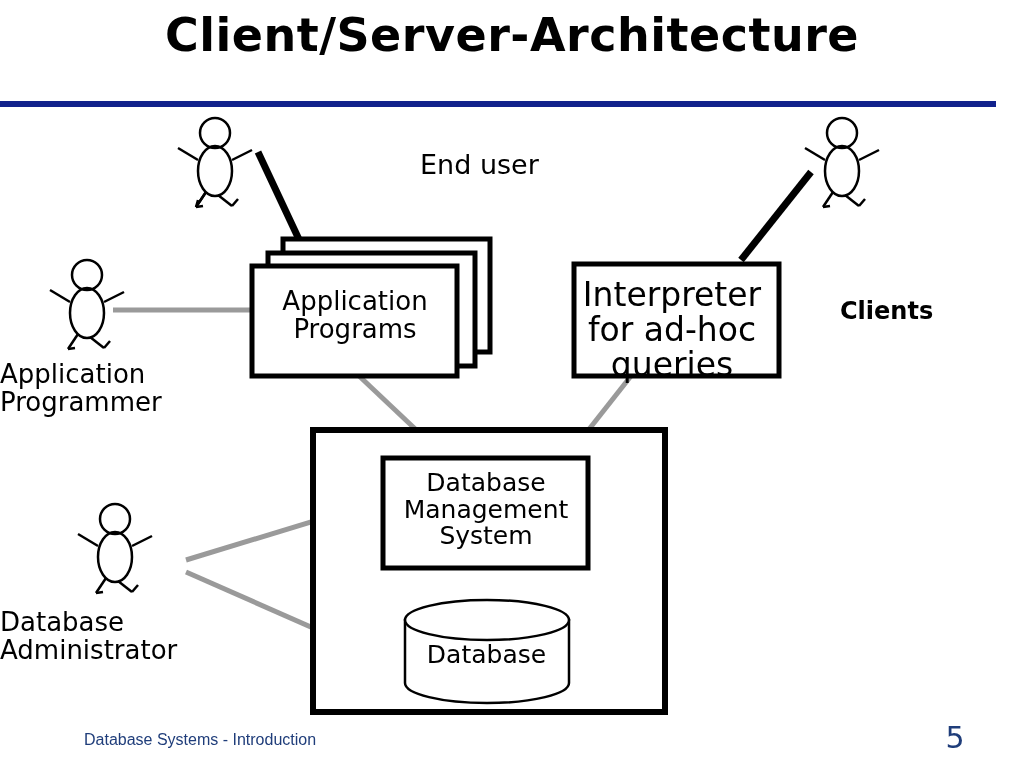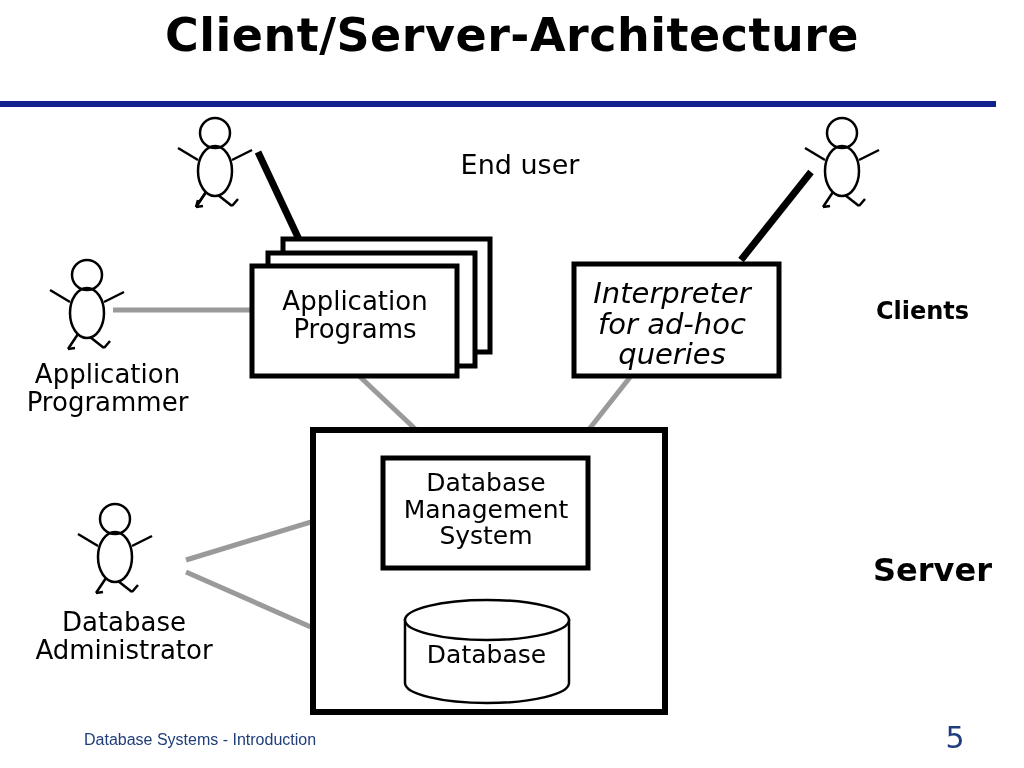--- a/index.html
+++ b/index.html
@@ -44,40 +44,40 @@
     left: 0;
     top: 101px;
     width: 996px;
     height: 6px;
     background: #11228c;
   }
   .lbl {
     position: absolute;
     font-family: "DejaVu Sans", sans-serif;
     color: #000000;
-    text-align: center;
+    text-align: left;
     line-height: 1.08;
     white-space: pre-line;
   }
   .lbl-enduser  { left: 420px; top: 150px; width: 200px; font-size: 27px; }
   .lbl-appprog  { left: 0px;   top: 360px; width: 215px; font-size: 26px; }
   .lbl-dba      { left: 0px;   top: 608px; width: 248px; font-size: 26px; }
   .lbl-clients  { left: 840px; top: 299px; width: 165px; font-size: 24px; font-weight: bold; }
   .lbl-server   { left: 850px; top: 553px; width: 165px; font-size: 32px; font-weight: bold; }
   .boxtext {
     position: absolute;
     font-family: "DejaVu Sans", sans-serif;
     color: #000000;
     text-align: center;
     line-height: 1.06;
     white-space: pre-line;
     font-size: 26px;
   }
   .txt-appprograms { left: 256px; top: 288px; width: 198px; }
-  .txt-interp      { left: 576px; top: 278px; width: 192px; font-size: 29px; font-style: italic; }
+  .txt-interp      { left: 576px; top: 278px; width: 192px; font-size: 33px; }
   .txt-dbms        { left: 385px; top: 470px; width: 202px; font-size: 25px; }
   .txt-db          { left: 405px; top: 642px; width: 163px; font-size: 25px; }
   .footer-text {
     position: absolute;
     left: 84px;
     top: 731px;
     font-family: Liberation Sans, sans-serif;
     font-size: 16px;
     color: #1f3d7a;
     white-space: nowrap;
@@ -186,21 +186,20 @@
     </g>
 
   </svg>
 
   <div class="lbl lbl-enduser">End user</div>
   <div class="lbl lbl-appprog">Application
 Programmer</div>
   <div class="lbl lbl-dba">Database
 Administrator</div>
   <div class="lbl lbl-clients">Clients</div>
-  <div class="lbl lbl-server">Server</div>
 
   <div class="boxtext txt-appprograms">Application
 Programs</div>
   <div class="boxtext txt-interp">Interpreter
 for ad-hoc
 queries</div>
   <div class="boxtext txt-dbms">Database
 Management
 System</div>
   <div class="boxtext txt-db">Database</div>

